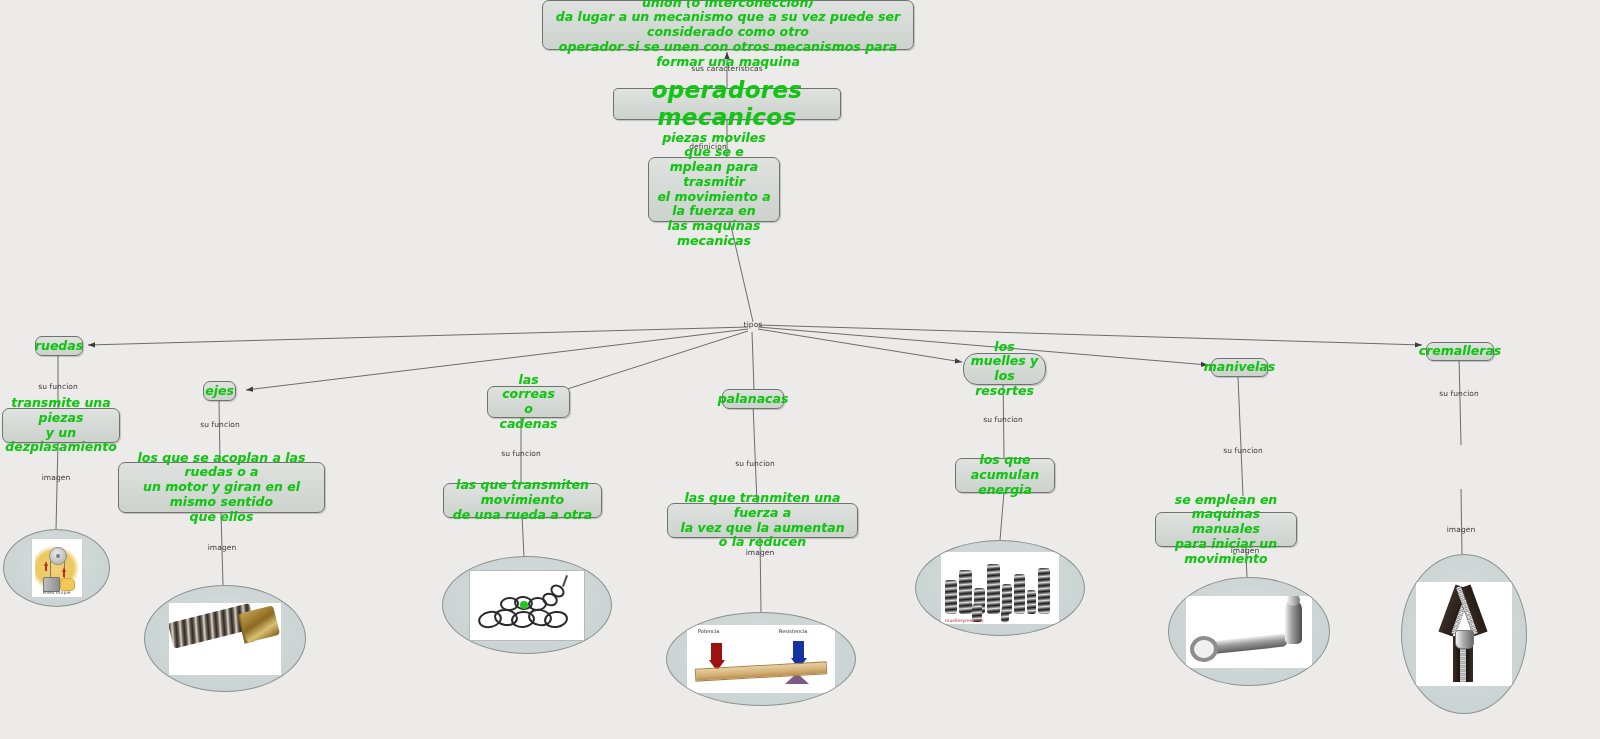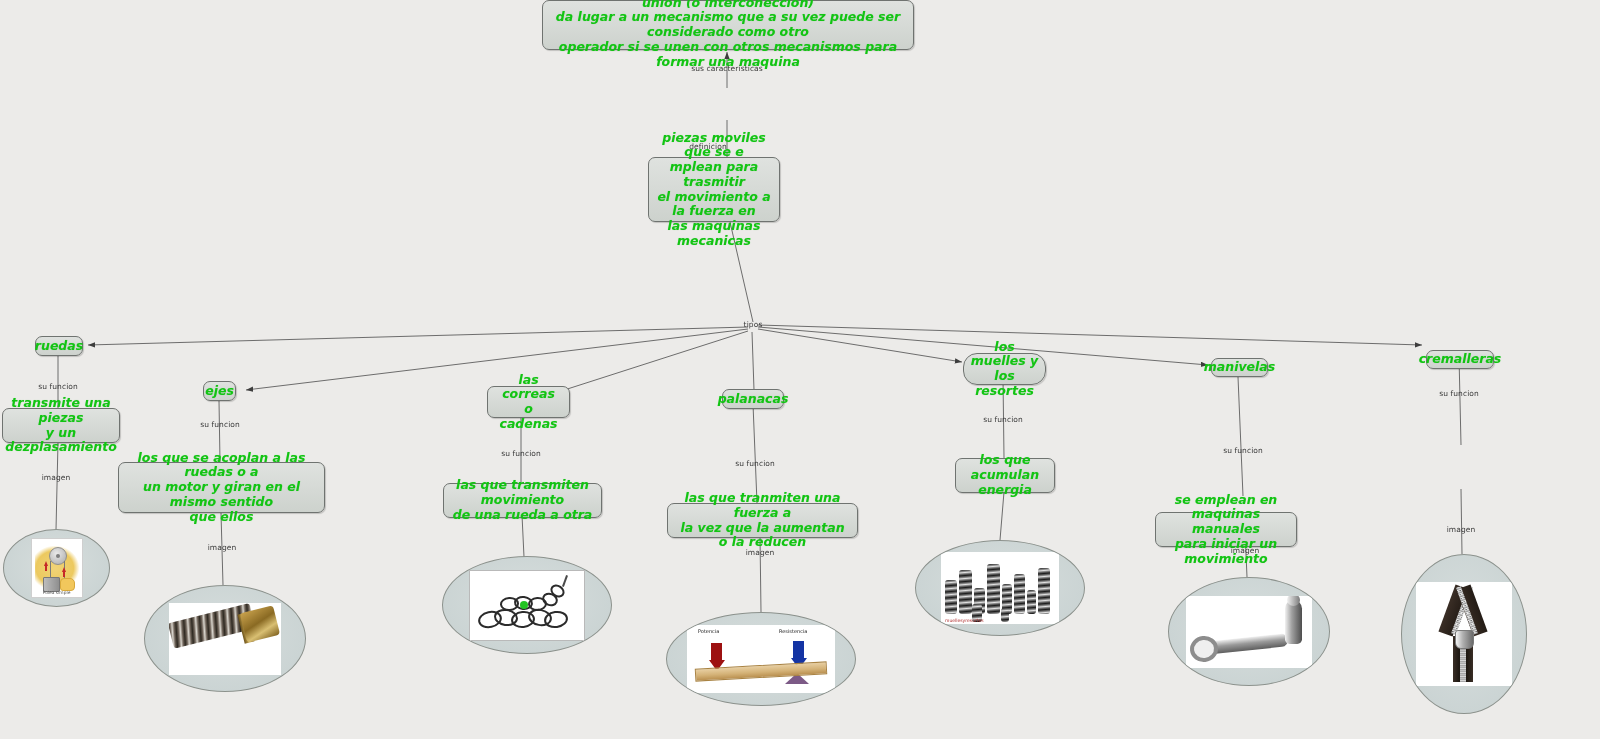--- a/index.html
+++ b/index.html
@@ -322,20 +322,21 @@
       <path d="M1461,489 L1462,554"></path>
     </g>
   </svg>
 
   <div class="node statement" style="left:542px; top:0px; width:372px; height:50px;">Cuando empleamos operadores mecanicos, su union (o interconeccion)
 da lugar a un mecanismo que a su vez puede ser considerado como otro
 operador si se unen con otros mecanismos para formar una maquina</div>
 
   <div class="linklabel" style="left:727px; top:64px;">sus caracteristicas</div>
 
+  <div class="node root" style="left:613px; top:88px; width:228px; height:32px;">operadores mecanicos</div>
 
   <div class="linklabel" style="left:708px; top:142px;">definicion</div>
 
   <div class="node statement" style="left:648px; top:157px; width:132px; height:65px;">piezas moviles que se e
 mplean para trasmitir
 el movimiento a la fuerza en
 las maquinas mecanicas</div>
 
   <div class="linklabel" style="left:753px; top:320px;">tipos</div>
 
@@ -445,21 +446,21 @@
 para iniciar un movimiento</div>
   <div class="linklabel" style="left:1245px; top:546px;">imagen</div>
   <div class="oval" style="left:1168px; top:577px; width:160px; height:107px;">
     <div class="pic pic-crank">
       <div class="arm"></div>
       <div class="eye"></div>
       <div class="handle"></div>
     </div>
   </div>
 
-  <div class="node type" style="left:1426px; top:350px; width:68px; height:19px;">cremalleras</div>
+  <div class="node type" style="left:1426px; top:342px; width:68px; height:19px;">cremalleras</div>
   <div class="linklabel" style="left:1459px; top:389px;">su funcion</div>
   <div class="linklabel" style="left:1461px; top:525px;">imagen</div>
   <div class="oval" style="left:1401px; top:554px; width:124px; height:158px;">
     <div class="pic pic-zip">
       <div class="tape l"></div>
         <div class="teeth l"></div>
       <div class="tape r"></div>
         <div class="teeth r"></div>
       <div class="closed"></div>
         <div class="closed-teeth"></div>

